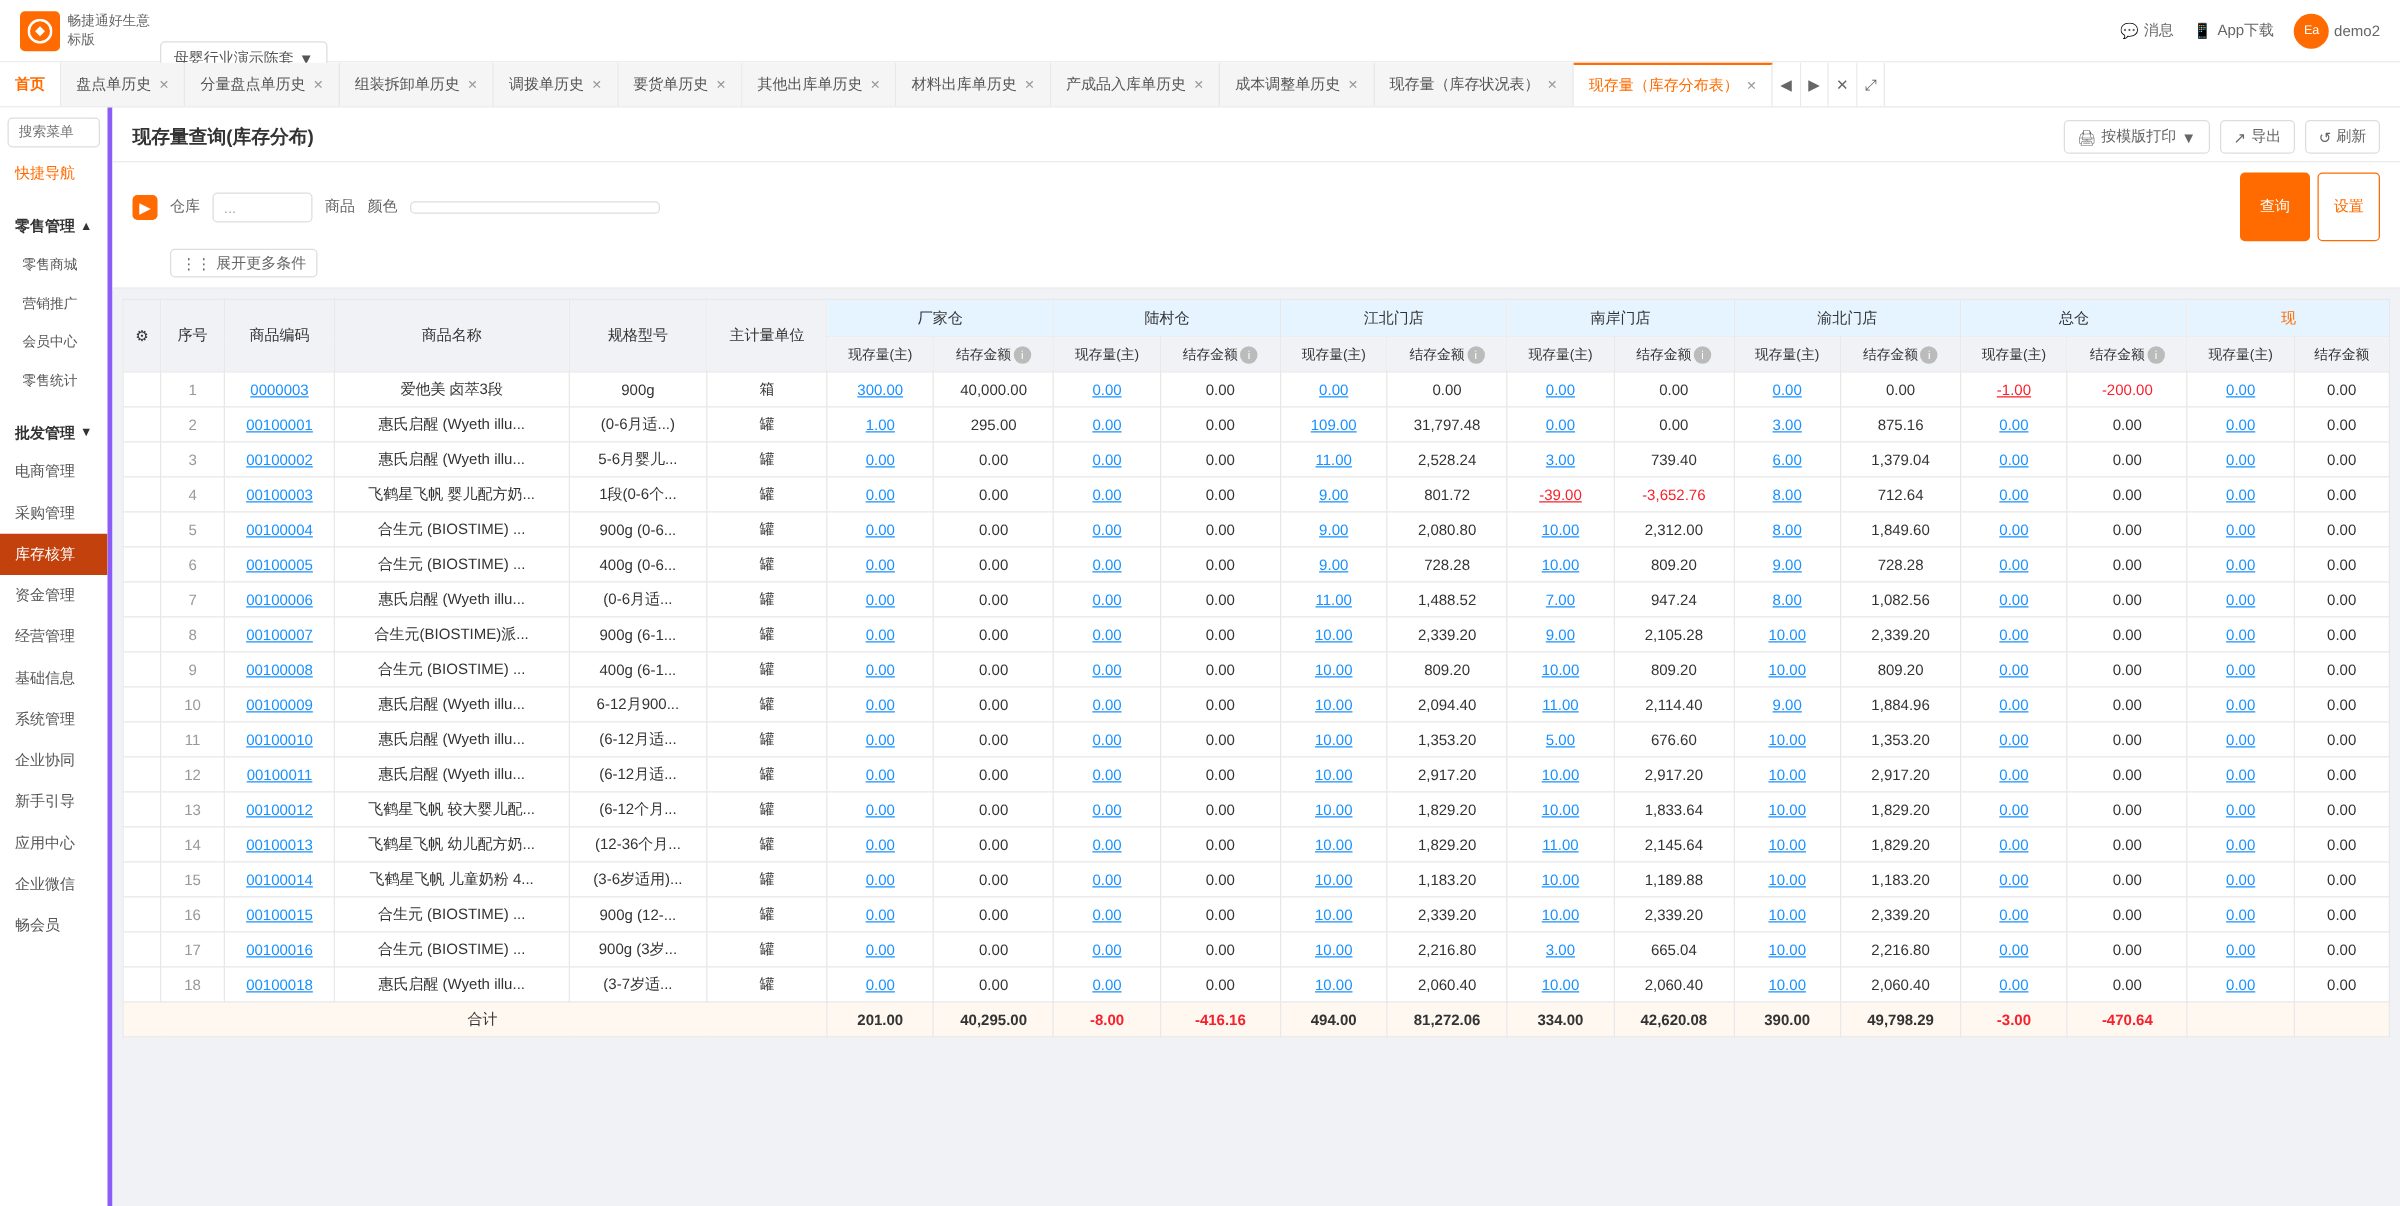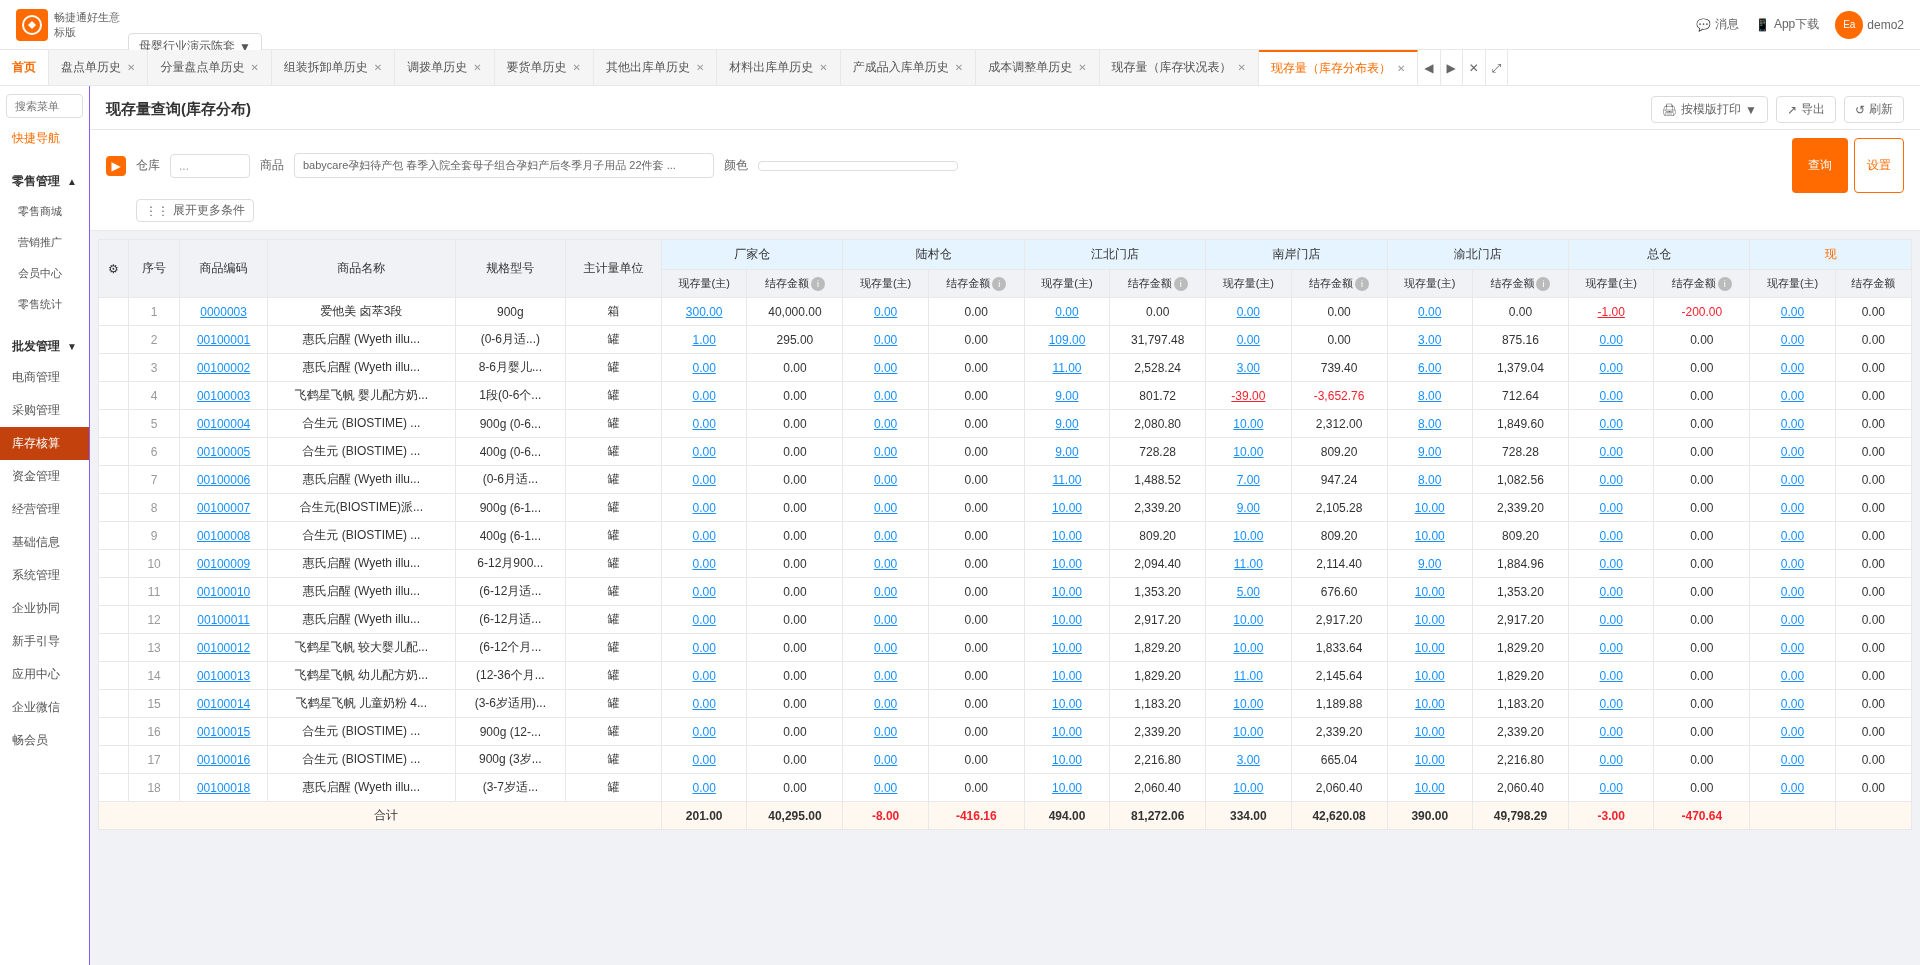--- a/index.html
+++ b/index.html
@@ -22,21 +22,21 @@
     .tab-item { display: inline-flex; align-items: center; padding: 0 12px; gap: 6px; border-right: 1px solid #e8e8e8; cursor: pointer; font-size: 12px; color: #555; flex-shrink: 0; position: relative; background: #f5f5f5; }
     .tab-item.home { background: #fff; color: #ff6b00; font-weight: bold; }
     .tab-item.active { background: #fff; color: #ff6b00; border-top: 2px solid #ff6b00; }
     .tab-close { color: #999; font-size: 10px; cursor: pointer; }
     .tab-nav-btn { display: flex; align-items: center; padding: 0 6px; cursor: pointer; color: #666; border-right: 1px solid #e8e8e8; background: #fff; }
 
     
     .main-layout { display: flex; height: calc(965px - 86px); }
 
     
-    .sidebar { width: 90px; background: #fff; border-right: 1px solid #8b5cf6; display: flex; flex-direction: column; overflow-y: auto; }
+    .sidebar { width: 90px; background: #fff; border-right: 4px solid #8b5cf6; display: flex; flex-direction: column; overflow-y: auto; }
     .sidebar::-webkit-scrollbar { width: 0; }
     .search-box { padding: 8px 6px; }
     .search-input { width: 100%; padding: 5px 8px; border: 1px solid #ddd; border-radius: 4px; font-size: 11px; }
     .sidebar-nav { padding: 4px 0; }
     .sidebar-item { padding: 8px 12px; cursor: pointer; font-size: 12px; color: #555; display: flex; align-items: center; justify-content: space-between; }
     .sidebar-item.active { background: #c2410c; color: #fff; }
     .sidebar-item.section { font-weight: bold; padding: 6px 12px; color: #333; font-size: 12px; margin-top: 12px; }
     .sidebar-item.section .arrow { font-size: 10px; }
 
     
@@ -250,21 +250,20 @@
     </div>
 
     <div style="background:#fff; padding:8px 16px; border-bottom:1px solid #e8e8e8;">
       <div style="display:flex; align-items:center; gap:10px; flex-wrap:wrap;">
         <div class="expand-btn">▶</div>
         <span class="filter-label">仓库</span>
         <div style="border:1px solid #ddd; border-radius:4px; padding:4px 8px; min-width:80px; font-size:12px; color:#aaa; cursor:pointer;">
           <span>...</span>
         </div>
         <span class="filter-label">商品</span>
-        <div class="filter-input-wide">babycare孕妇待产包 春季入院全套母子组合孕妇产后冬季月子用品 22件套 ...</div>
         <span class="filter-label">颜色</span>
         <div class="filter-input-color"></div>
         <div style="margin-left:auto; display:flex; gap:6px;">
           <button class="query-btn">查询</button>
           <button class="setting-btn">设置</button>
         </div>
       </div>
       <div style="display:flex; margin-top:6px; padding-left:30px;">
         <div class="more-conditions">
           <span>⋮⋮</span>
@@ -353,21 +352,21 @@
               <td class="col-link">0.00</td>
               <td class="">0.00</td>
               <td class="col-link">0.00</td>
               <td class="">0.00</td>
             </tr>
             <tr>
               <td class=""></td>
               <td class="col-num">3</td>
               <td class="col-link">00100002</td>
               <td class="">惠氏启醒 (Wyeth illu...</td>
-              <td class="">8-6月婴儿...</td>
+              <td class="">5-6月婴儿...</td>
               <td class="">罐</td>
               <td class="col-link">0.00</td>
               <td class="">0.00</td>
               <td class="col-link">0.00</td>
               <td class="">0.00</td>
               <td class="col-link">11.00</td>
               <td class="">2,528.24</td>
               <td class="col-link">3.00</td>
               <td class="">739.40</td>
               <td class="col-link">6.00</td>

